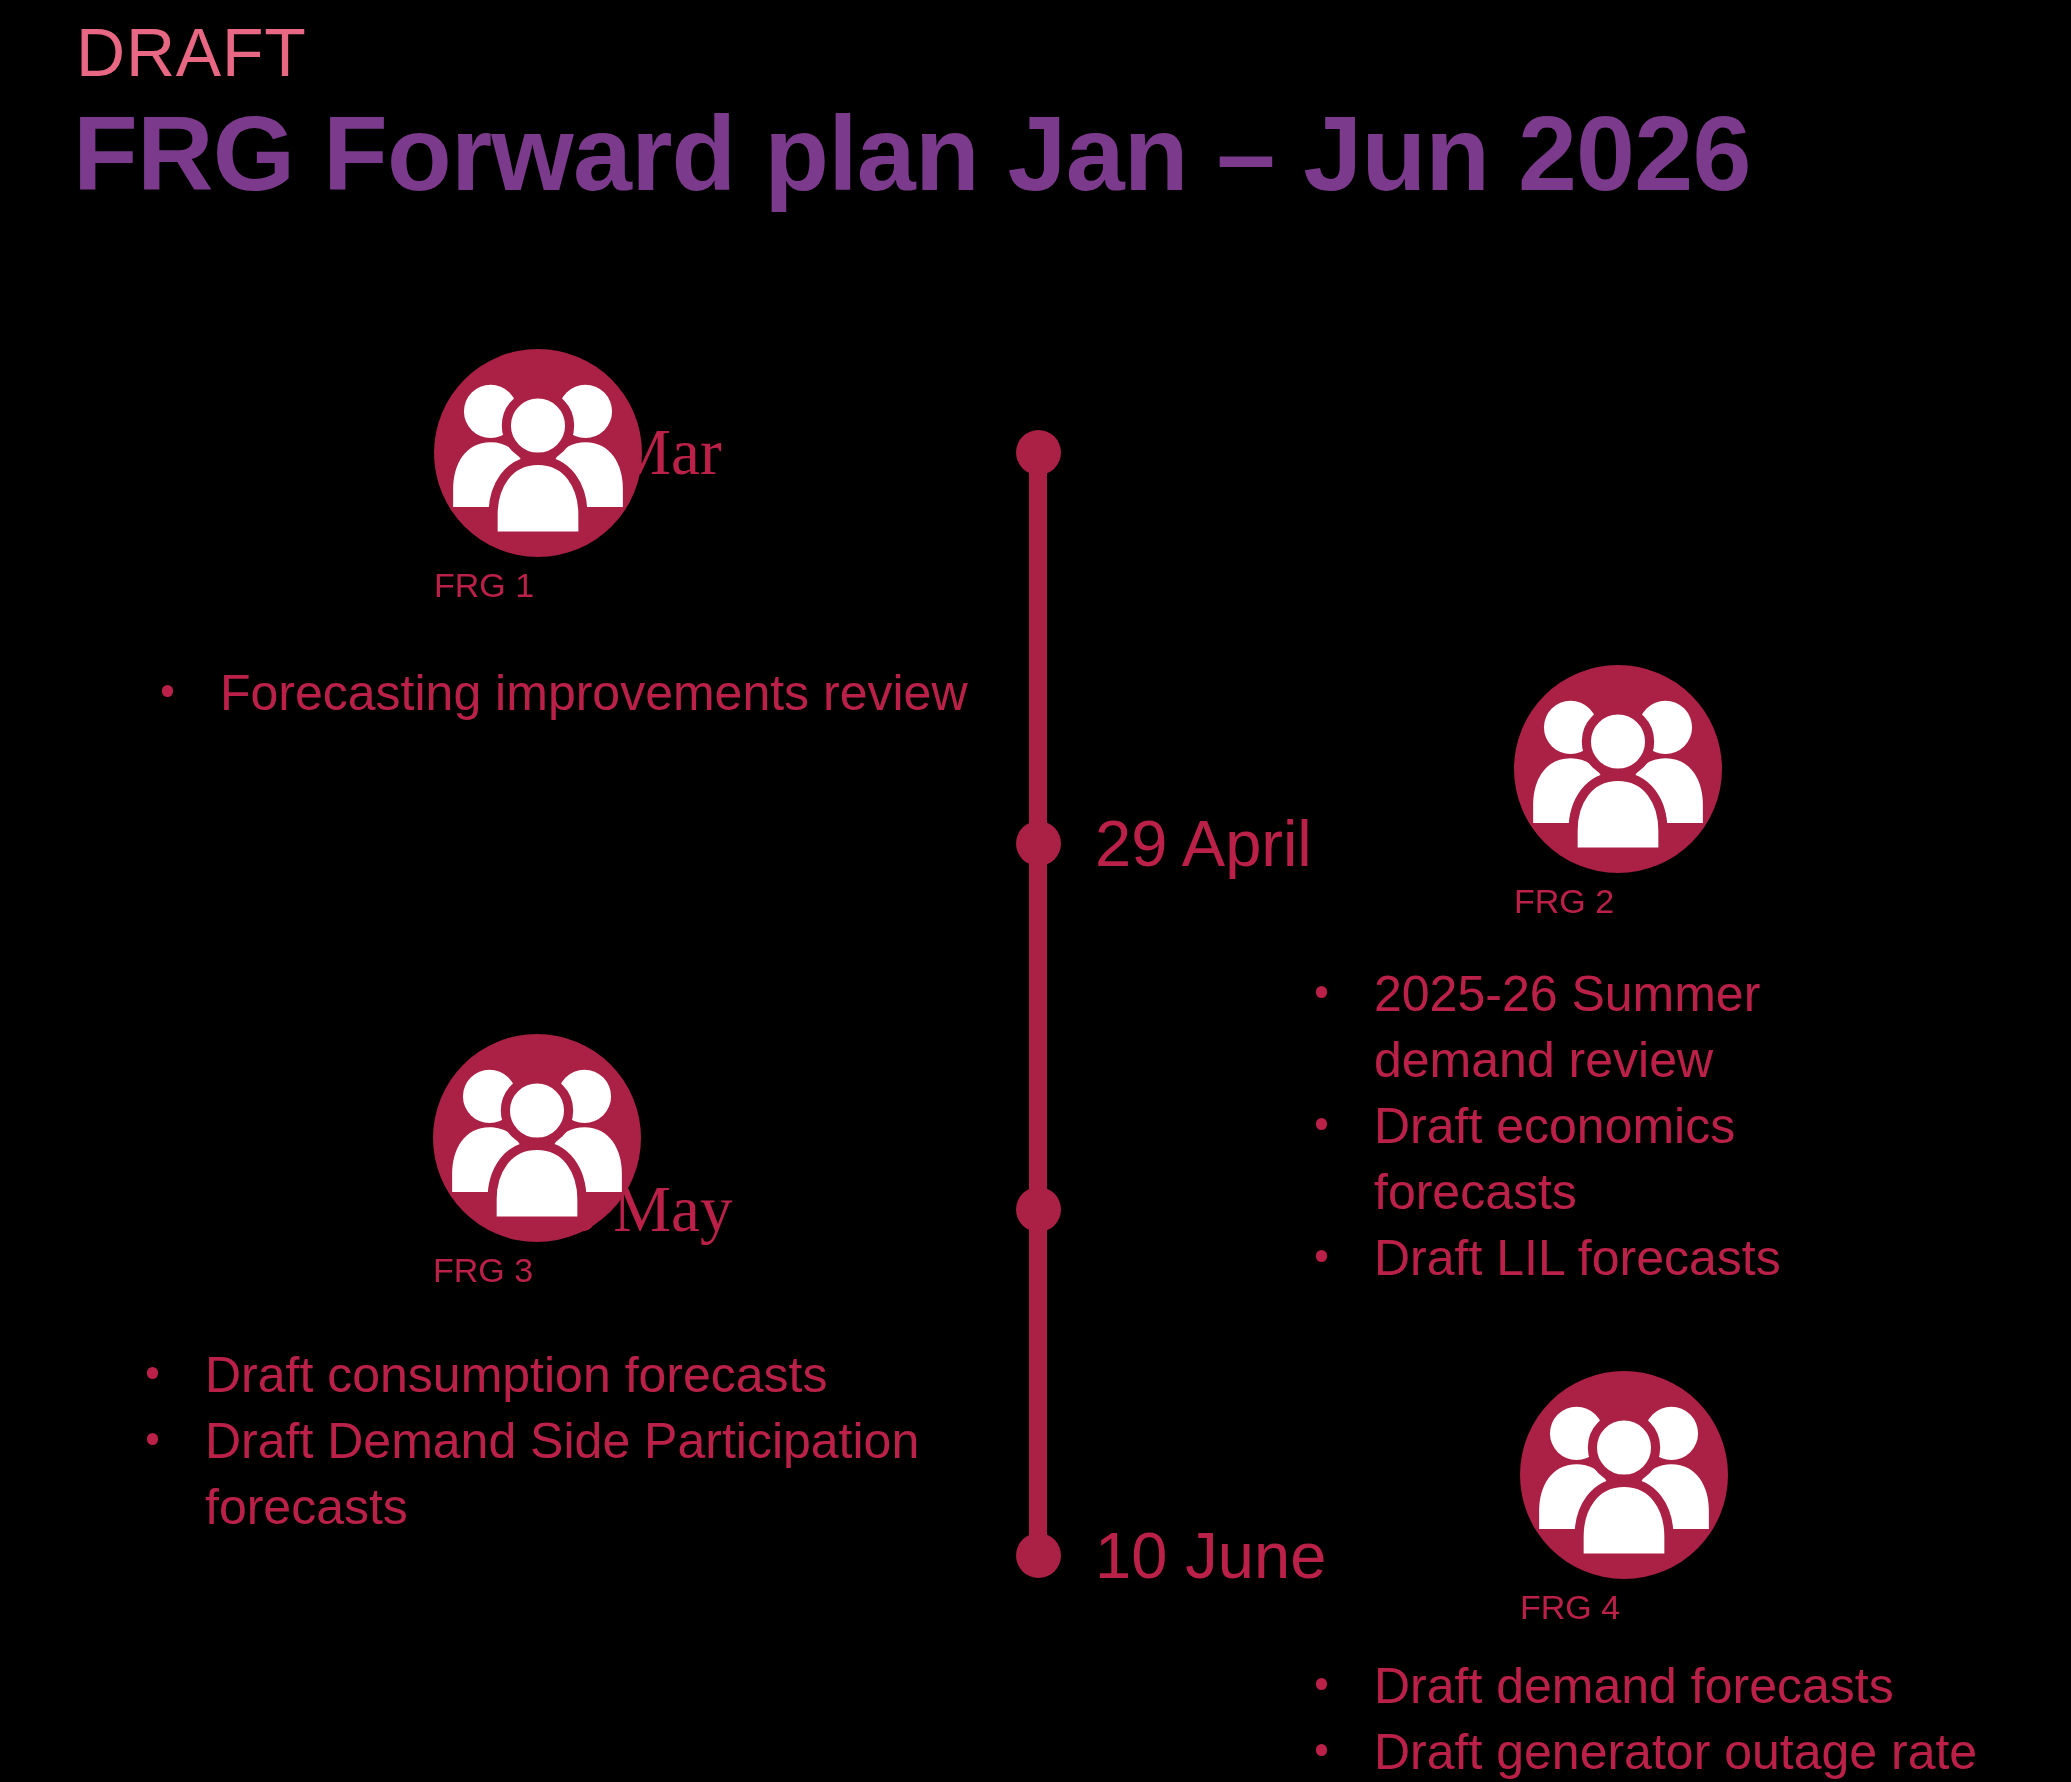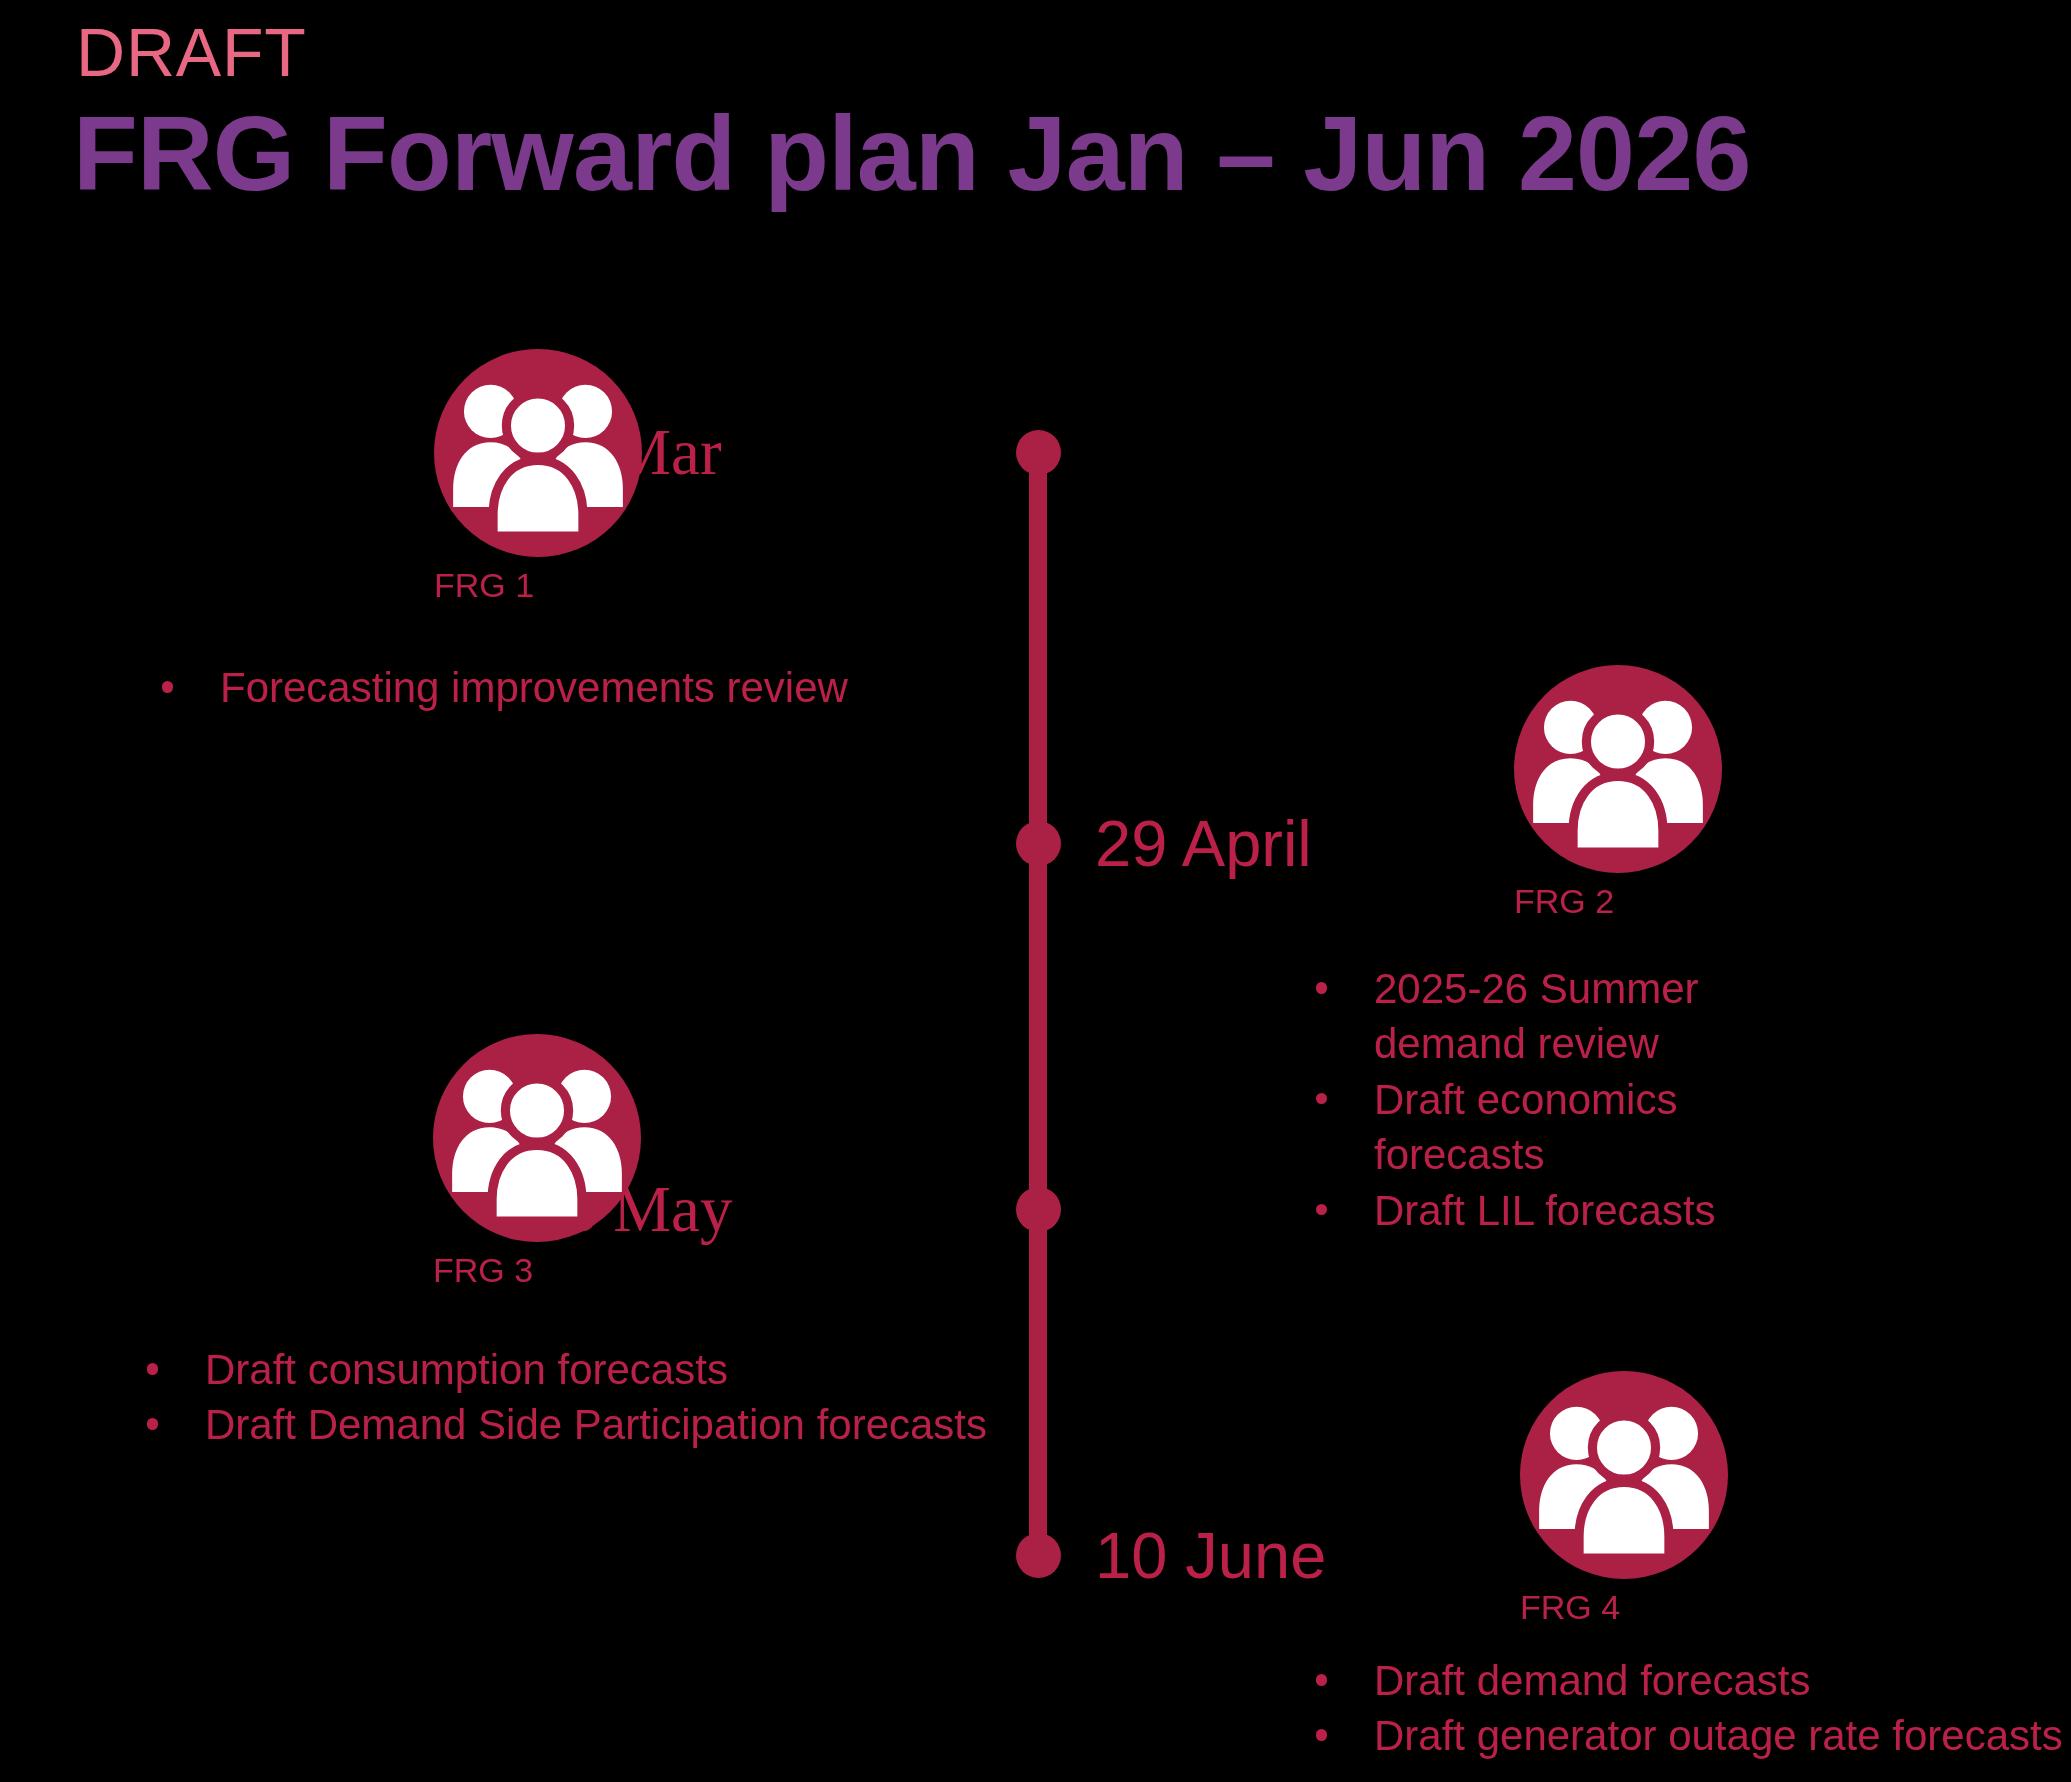--- a/index.html
+++ b/index.html
@@ -117,21 +117,21 @@
   
   .bullet-list {
     position: absolute;
     list-style: none;
     margin: 0;
     padding: 0;
   }
   .bullet-item {
     position: relative;
     padding-left: 65px;
-    font-size: 42px;
+    font-size: 50px;
     line-height: 1.32;
     color: #BB2148;
   }
   .bullet-item .bullet-dot {
     position: absolute;
     left: 6.6px;
     top: 0.50em;
     width: 11.6px;
     height: 11.6px;
     border-radius: 50%;

